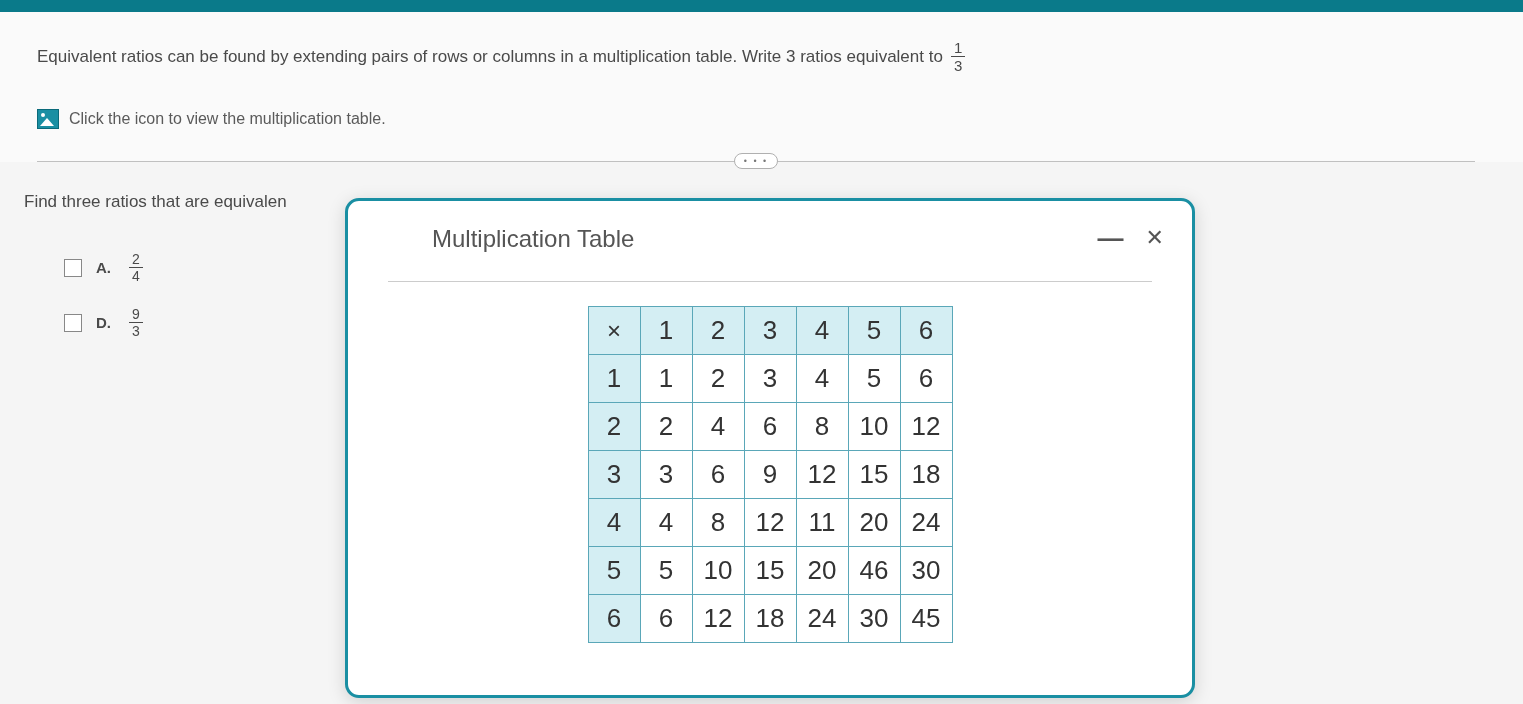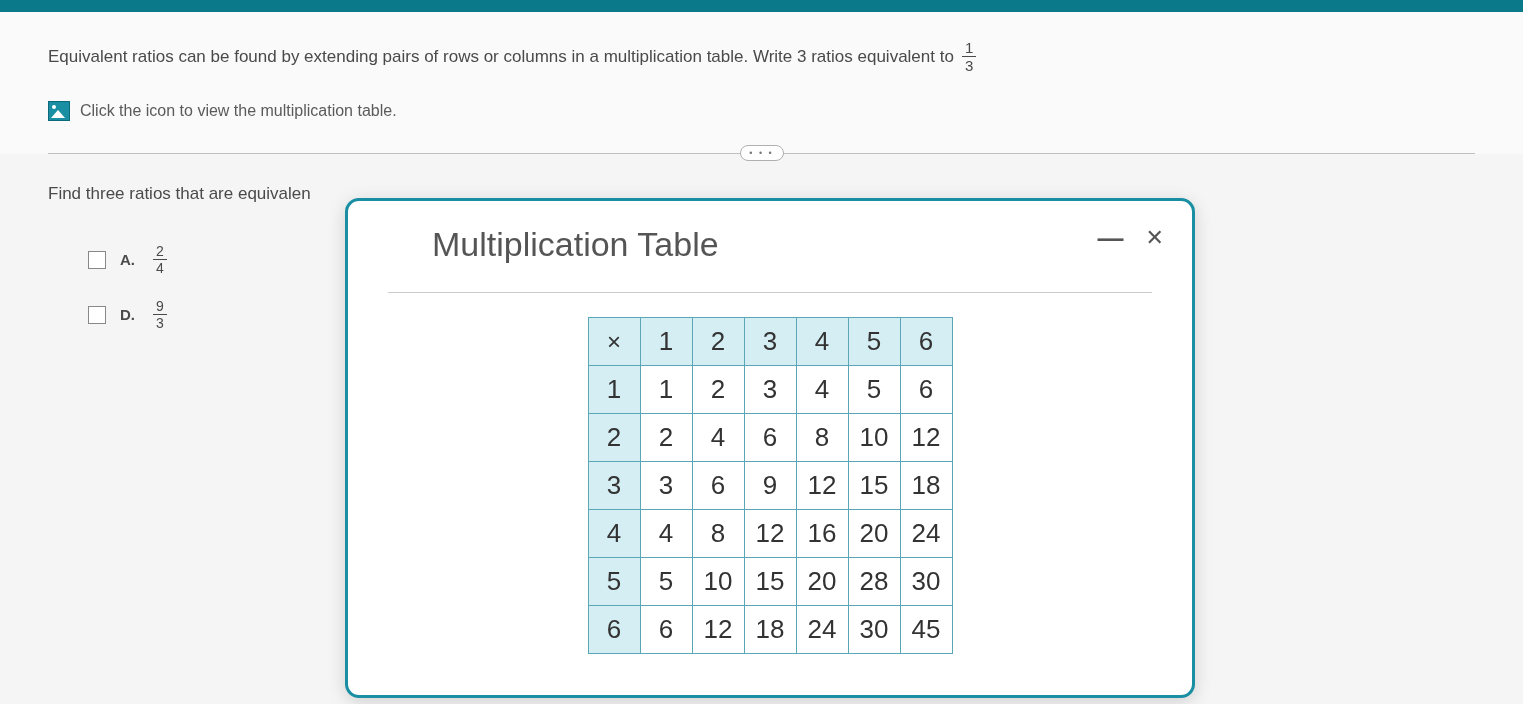--- a/index.html
+++ b/index.html
@@ -10,21 +10,21 @@
     height: 704px;
     overflow: hidden;
     position: relative;
   }
   .top-bar {
     width: 100%;
     height: 12px;
     background: #0a7a8a;
   }
   .content-area {
-    padding: 28px 48px 0 48px;
+    padding: 28px 48px 0 37px;
     background: #fafafa;
   }
   .question-text {
     font-size: 17px;
     color: #4a4a4a;
     line-height: 1.5;
     display: flex;
     align-items: center;
     flex-wrap: wrap;
     gap: 4px;
@@ -34,21 +34,21 @@
     flex-direction: column;
     align-items: center;
     vertical-align: middle;
     font-size: 15px;
     line-height: 1;
     margin: 0 4px;
   }
   .fraction-inline .num { border-bottom: 1px solid #4a4a4a; padding: 0 3px 1px; }
   .fraction-inline .den { padding-top: 1px; }
   .icon-link-row {
-    margin-top: 28px;
+    margin-top: 36px;
     display: flex;
     align-items: center;
     gap: 10px;
     font-size: 16px;
     color: #5a5a5a;
   }
   .img-icon {
     width: 22px;
     height: 20px;
     background: #1a8fa3;
@@ -90,21 +90,21 @@
     border-radius: 8px;
     background: #fff;
     font-size: 9px;
     letter-spacing: 2px;
     text-align: center;
     line-height: 14px;
     color: #777;
   }
   .lower {
     position: relative;
-    padding: 30px 48px;
+    padding: 30px 24px;
   }
   .find-text {
     font-size: 17px;
     color: #4a4a4a;
     margin-bottom: 40px;
   }
   .option {
     display: flex;
     align-items: center;
     gap: 14px;
@@ -134,21 +134,21 @@
     border-radius: 14px;
     box-shadow: 0 4px 18px rgba(0,0,0,0.15);
   }
   .modal-header {
     display: flex;
     justify-content: space-between;
     align-items: flex-start;
     padding: 24px 28px 10px 84px;
   }
   .modal-title {
-    font-size: 34px;
+    font-size: 24px;
     color: #555;
     font-weight: normal;
   }
   .win-controls {
     display: flex;
     gap: 22px;
     font-size: 22px;
     color: #555;
     align-items: center;
   }
@@ -274,31 +274,31 @@
         <td>9</td>
         <td>12</td>
         <td>15</td>
         <td>18</td>
       </tr>
       <tr>
         <th>4</th>
         <td>4</td>
         <td>8</td>
         <td>12</td>
-        <td>16</td>
+        <td>11</td>
         <td>20</td>
         <td>24</td>
       </tr>
       <tr>
         <th>5</th>
         <td>5</td>
         <td>10</td>
         <td>15</td>
         <td>20</td>
-        <td>28</td>
+        <td>46</td>
         <td>30</td>
       </tr>
       <tr>
         <th>6</th>
         <td>6</td>
         <td>12</td>
         <td>18</td>
         <td>24</td>
         <td>30</td>
         <td>45</td>

